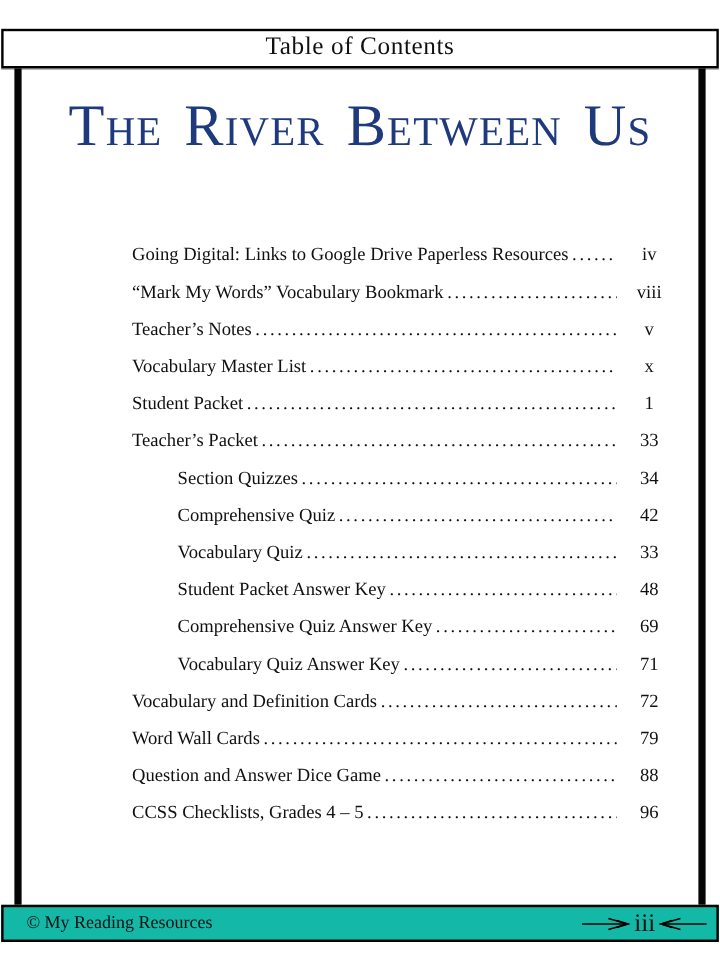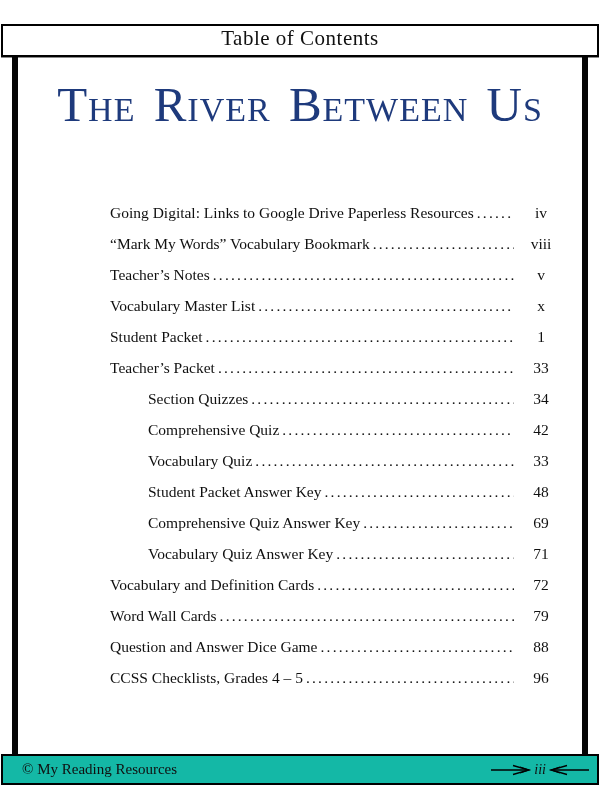--- a/index.html
+++ b/index.html
@@ -115,22 +115,21 @@
     padding: 0 8px 0 19px;
     box-sizing: content-box;
   }
   .copyright { font-size: 15px; }
   .page-num-wrap {
     display: flex;
     align-items: center;
     gap: 2px;
   }
   .page-num {
-    font-style: italic;
-    font-size: 14px;
+    font-size: 21px;
     line-height: 1;
     padding: 0 1px;
   }
   .ornament { display: block; }
 </style>
 </head>
 <body>
 
 <div class="page">
 

